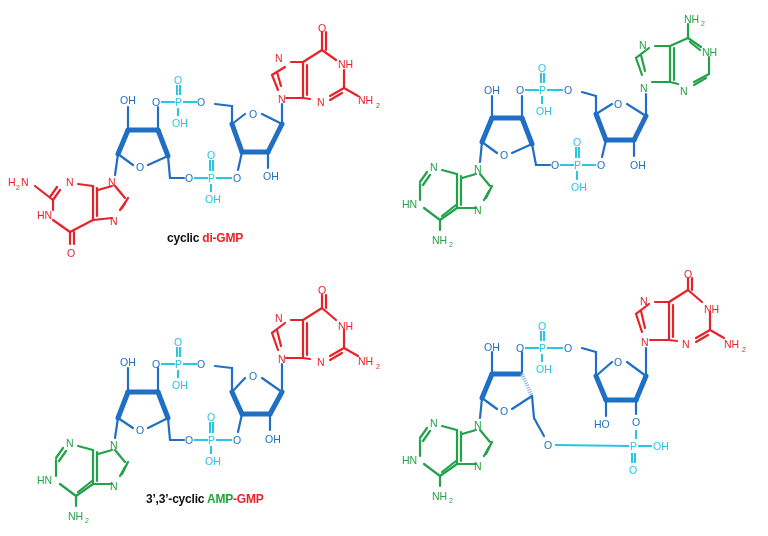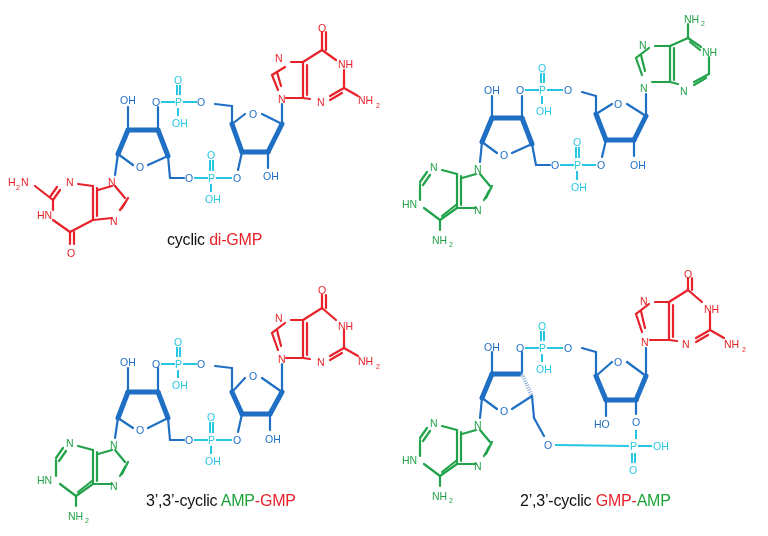--- a/index.html
+++ b/index.html
@@ -1,19 +1,19 @@
 <!DOCTYPE html>
 <html><head>
 <meta charset="utf-8">
 <style>
   html, body { margin:0; padding:0; background:#ffffff; }
   body { width:768px; height:536px; position:relative; overflow:hidden; font-family:"Liberation Sans", sans-serif; }
   .panel { position:absolute; width:384px; height:268px; }
   .panel svg { position:absolute; left:0; top:0; width:384px; height:268px; overflow:visible; }
-  .caption { position:absolute; font-family:"Liberation Sans", sans-serif; font-weight:normal; font-size:16px; white-space:nowrap; color:#111111; letter-spacing:-0.2px; }
+  .caption { position:absolute; font-family:"Liberation Sans", sans-serif; font-weight:bold; font-size:12px; white-space:nowrap; color:#111111; letter-spacing:-0.2px; }
   .caption .c-red { color:#e8222a; }
   .caption .c-green { color:#1ea43a; }
   text { font-family:"Liberation Sans", sans-serif; font-size:10.5px; }
   .t-blue { fill:#1f6fc4; }
   .t-cyan { fill:#27c7e3; }
   .t-red { fill:#e8222a; }
   .t-green { fill:#22a24a; }
   .b-blue { stroke:#1f6fc4; stroke-width:2.2; fill:none; stroke-linecap:round; }
   .b-bold { stroke:#1f6fc4; stroke-width:5; fill:none; stroke-linecap:round; }
   .b-cyan { stroke:#27c7e3; stroke-width:2; fill:none; }
@@ -444,16 +444,13 @@
       <line class="b-green" x1="58" y1="204" x2="72" y2="193"></line>
       <line class="b-green" x1="56" y1="208" x2="56" y2="218"></line>
       <text class="t-green" x="90" y="161">N</text>
       <text class="t-green" x="90" y="202">N</text>
       <text class="t-green" x="46" y="159">N</text>
       <text class="t-green" x="18" y="196">HN</text>
       <text class="t-green" x="48" y="232">NH</text>
       <text class="t-green" x="65" y="235" style="font-size:7px">2</text>
     </g>
   </svg>
-  <div class="caption" style="left:136px;top:224px;">
-    <span>2’,3’-cyclic </span><span class="c-red">GMP-</span><span class="c-green">AMP</span>
-  </div>
 </div>
 
 </body></html>

